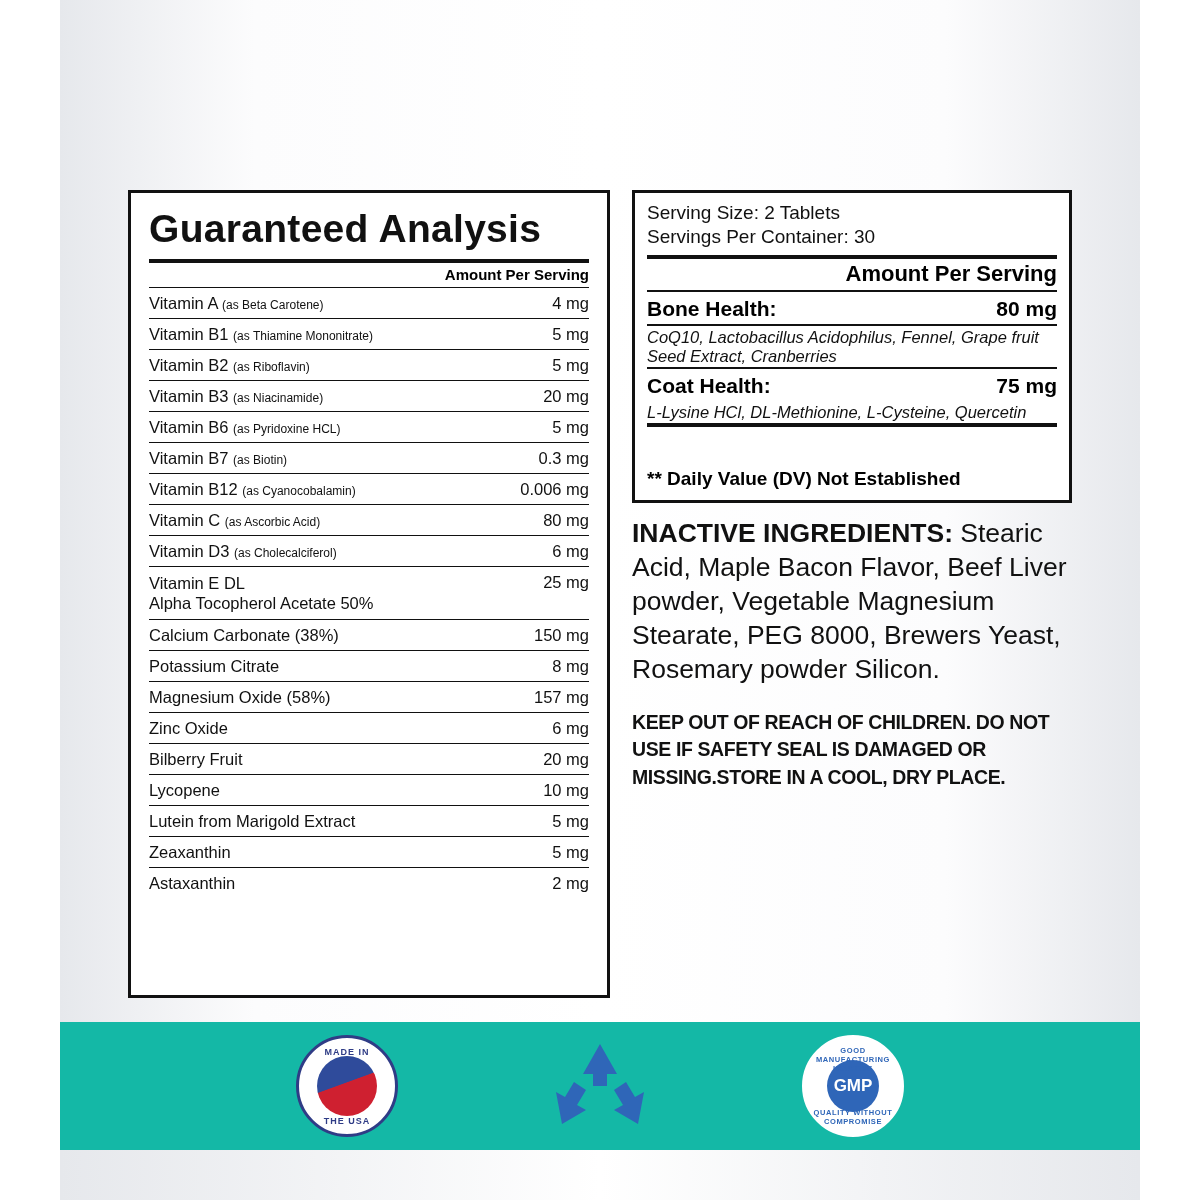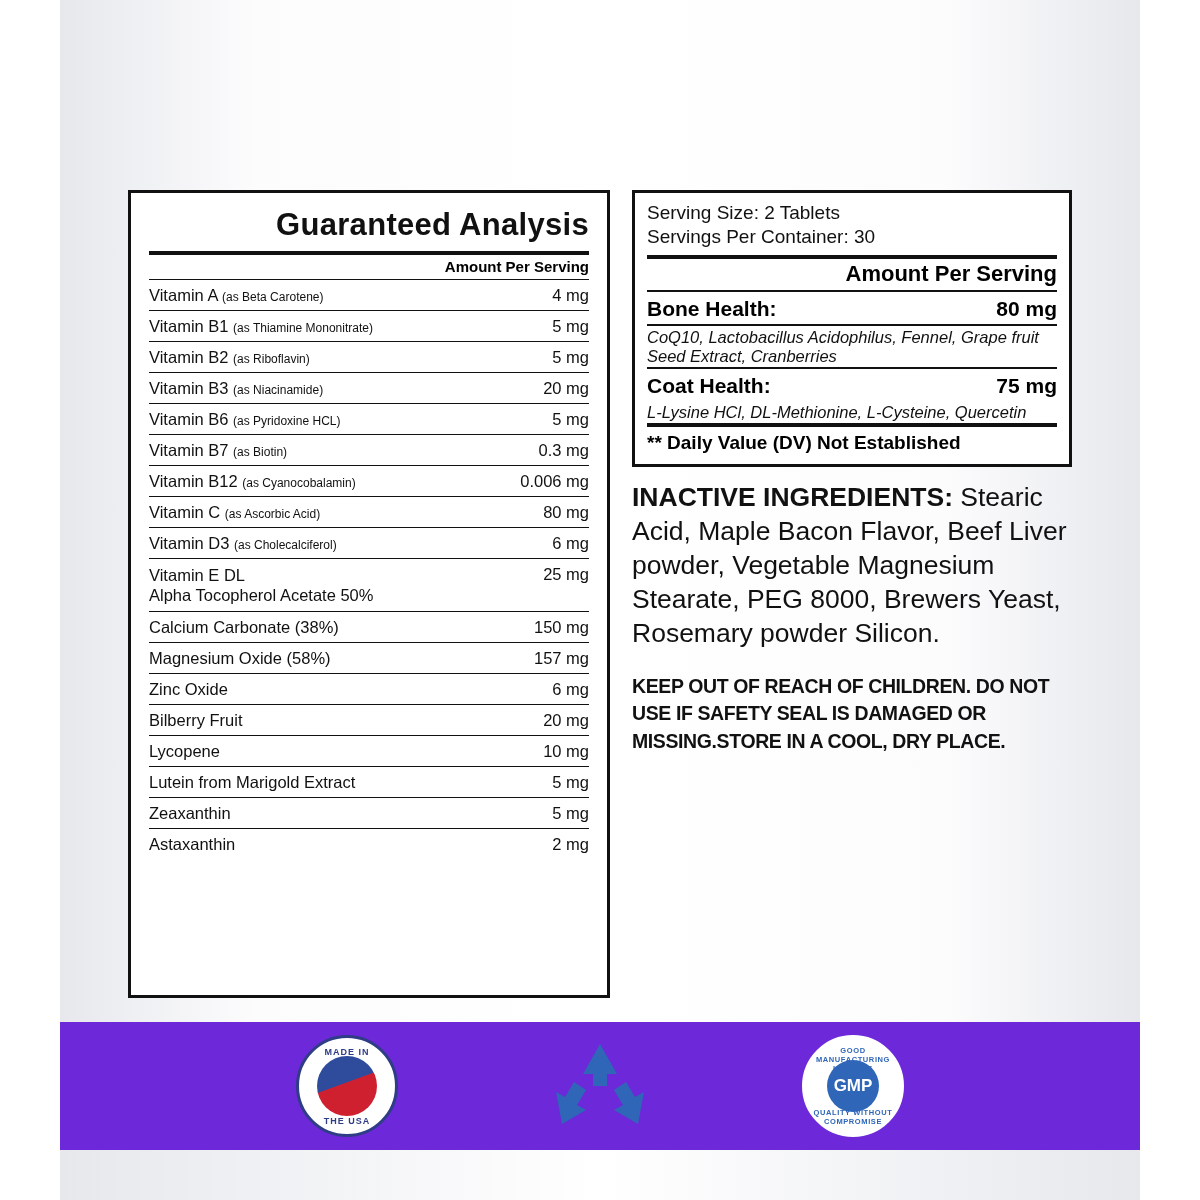--- a/index.html
+++ b/index.html
@@ -69,22 +69,22 @@
     left: 68px;
     top: 40px;
     width: 482px;
     height: 808px;
     border: 3px solid #111111;
     background: #ffffff;
     box-sizing: border-box;
     padding: 10px 18px 6px 18px;
   }
   .ga-title {
-    text-align: right;
-    font-size: 31px;
+    text-align: left;
+    font-size: 39px;
     font-weight: bold;
     color: #111;
     letter-spacing: 0.3px;
     padding: 4px 0 6px 0;
   }
   .rule-thick {
     border-top: 4px solid #111;
     margin: 2px 0 0 0;
   }
   .ga-head-row {
@@ -148,20 +148,21 @@
     font-style: italic;
     font-size: 16.5px;
     line-height: 1.2;
     padding: 2px 0 0 0;
     color: #111;
   }
   .dv-note {
     font-size: 19px;
     font-weight: bold;
     padding: 5px 0 2px 0;
+    margin-top: 36px;
   }
 
   .inactive {
     margin-top: 14px;
     font-size: 26.5px;
     line-height: 1.28;
     color: #111;
     width: 470px;
   }
   .inactive .lead {
@@ -180,21 +181,21 @@
     transform-origin: left top;
   }
 
   
   .orange-band {
     position: absolute;
     left: 60px;
     top: 1022px;
     width: 1080px;
     height: 128px;
-    background: #6d28d9;
+    background: #14b8a6;
     display: flex;
     align-items: center;
     justify-content: center;
     gap: 150px;
   }
   .badge { position: relative; }
 
   .usa-badge {
     width: 96px; height: 96px; border-radius: 50%;
     background: #ffffff;
@@ -315,20 +316,24 @@
         <span class="nm"><span>Vitamin D3</span> <span class="sub">(as Cholecalciferol)</span></span>
         <span class="amt">6 mg</span>
       </div>
       <div class="ga-row two-line">
         <span class="nm"><span>Vitamin E DL</span><br><span>Alpha Tocopherol Acetate 50%</span></span>
         <span class="amt">25 mg</span>
       </div>
       <div class="ga-row">
         <span class="nm">Calcium Carbonate (38%)</span>
         <span class="amt">150 mg</span>
+      </div>
+      <div class="ga-row">
+        <span class="nm">Potassium Citrate</span>
+        <span class="amt">8 mg</span>
       </div>
       <div class="ga-row">
         <span class="nm">Magnesium Oxide (58%)</span>
         <span class="amt">157 mg</span>
       </div>
       <div class="ga-row">
         <span class="nm">Zinc Oxide</span>
         <span class="amt">6 mg</span>
       </div>
       <div class="ga-row">

